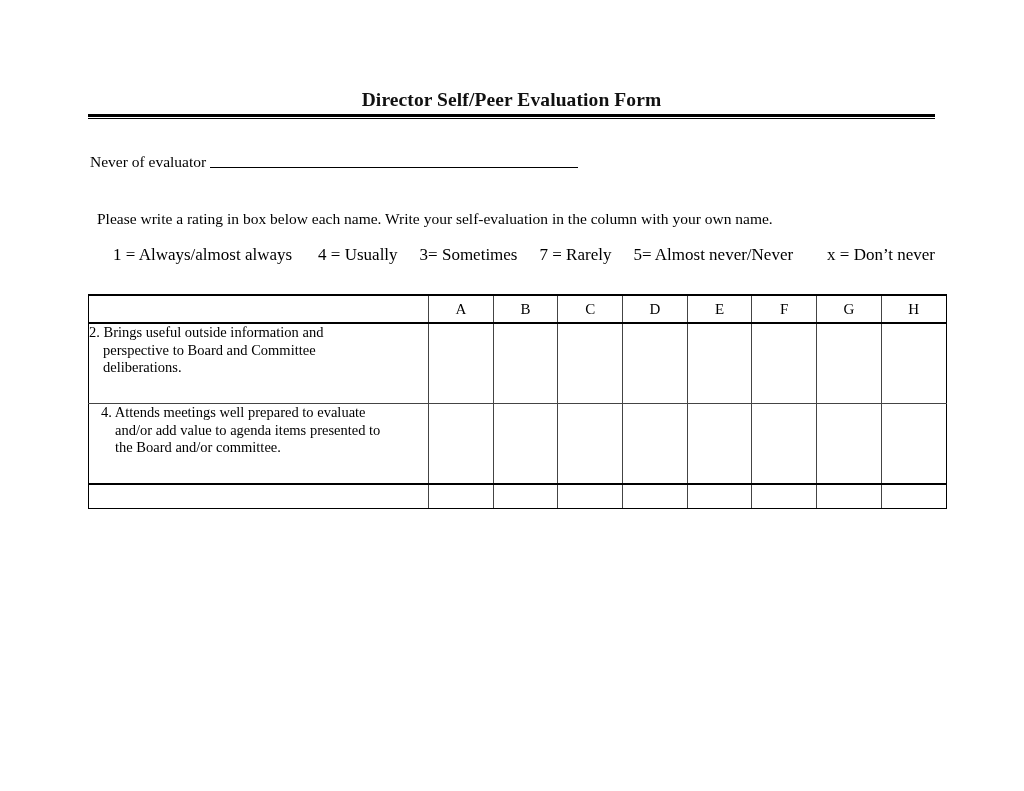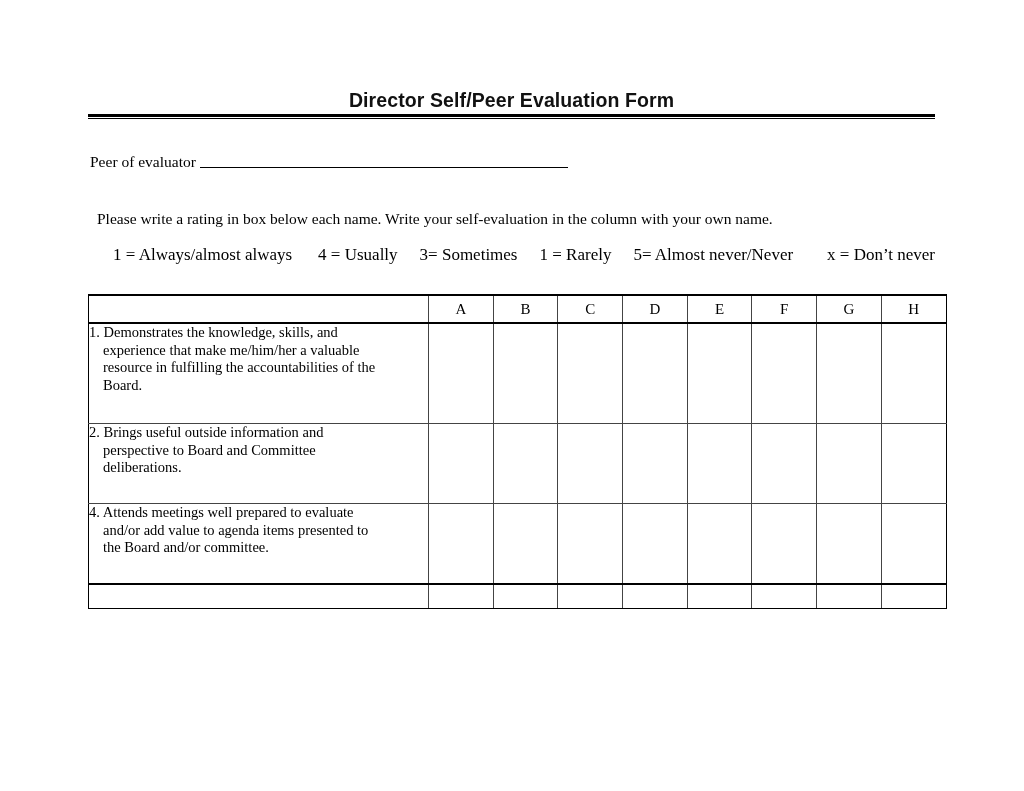--- a/index.html
+++ b/index.html
@@ -25,21 +25,21 @@
   }
 
   
   .title-block {
     position: absolute;
     left: 88px;
     top: 88px;
     width: 847px;
   }
   .form-title {
-    font-family: Liberation Sans, sans-serif;
+    font-family: Liberation Serif, serif;
     font-weight: bold;
     font-size: 19.5px;
     text-align: center;
     letter-spacing: 0.1px;
     line-height: 24px;
     margin: 0;
     color: #111111;
   }
   .title-rule {
     margin-top: 2px;
@@ -141,53 +141,53 @@
   .item-text {
     display: block;
     text-indent: -14px;
     padding-left: 14px;
     white-space: pre-line;
   }
   .row-q1 td { height: 99px; }
   .row-q2 td { height: 68px; }
   .row-q3 td { height: 79px; }
   .row-q4 td { height: 79px; }
-  .row-q4 td { border-bottom: 2.5px solid #000000; }
+  .row-q4 td { border-bottom: 2.5px solid #000000; padding-left: 12px; }
   .row-blank td { height: 23px; }
   .row-blank td.col-desc { border-left: 1.5px solid #000000; }
   .row-blank td.col-last { border-right: 1.5px solid #000000; }
   .eval-table tbody td.col-desc { border-left: 1.5px solid #000000; }
   .eval-table tbody td.col-last { border-right: 1.5px solid #000000; }
   .row-blank td { border-bottom: 1.5px solid #000000; }
 </style>
 </head>
 <body>
 
 <div class="page">
 
   <div class="title-block">
     <h1 class="form-title">Director Self/Peer Evaluation Form</h1>
     <div class="title-rule"></div>
   </div>
 
   <div class="evaluator-row">
-    <span class="evaluator-label">Peer of evaluator</span>
+    <span class="evaluator-label">Never of evaluator</span>
     <span class="evaluator-line"></span>
   </div>
 
   <div class="instructions">Please write a rating in box below each name. Write your self-evaluation in the column with your own name.</div>
 
   <div class="legend">
     <span class="legend-item">1 = Always/almost always</span>
     <span class="legend-gap-sm"></span>
     <span class="legend-item">4 = Usually</span>
     <span class="legend-gap-md"></span>
     <span class="legend-item">3= Sometimes</span>
     <span class="legend-gap-md"></span>
-    <span class="legend-item">1 = Rarely</span>
+    <span class="legend-item">7 = Rarely</span>
     <span class="legend-gap-md"></span>
     <span class="legend-item">5= Almost never/Never</span>
     <span class="legend-spacer"></span>
     <span class="legend-item">x = Don’t never</span>
   </div>
 
   <table class="eval-table">
     <thead>
       <tr>
         <th class="col-desc"></th>
@@ -196,36 +196,20 @@
         <th class="col-rate">C</th>
         <th class="col-rate">D</th>
         <th class="col-rate">E</th>
         <th class="col-rate">F</th>
         <th class="col-rate">G</th>
         <th class="col-rate col-last">H</th>
       </tr>
     </thead>
     <tbody>
 
-      <tr class="row-q1">
-        <td class="col-desc item-cell">
-          <span class="item-text">1. Demonstrates the knowledge, skills, and
-     experience that make me/him/her a valuable
-     resource in fulfilling the accountabilities of the
-     Board.</span>
-        </td>
-        <td class="col-rate"></td>
-        <td class="col-rate"></td>
-        <td class="col-rate"></td>
-        <td class="col-rate"></td>
-        <td class="col-rate"></td>
-        <td class="col-rate"></td>
-        <td class="col-rate"></td>
-        <td class="col-rate col-last"></td>
-      </tr>
 
 
       <tr class="row-q3">
         <td class="col-desc item-cell">
           <span class="item-text">2. Brings useful outside information and
      perspective to Board and Committee
      deliberations.</span>
         </td>
         <td class="col-rate"></td>
         <td class="col-rate"></td>

